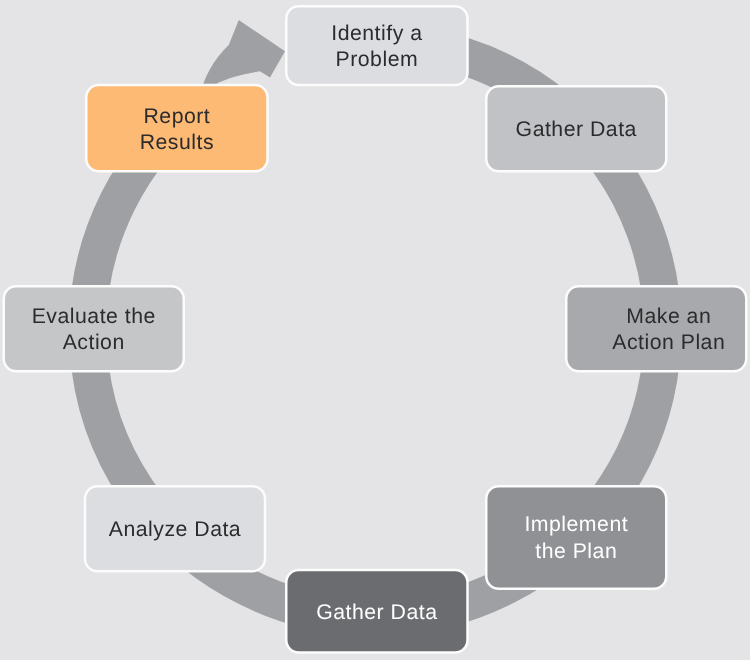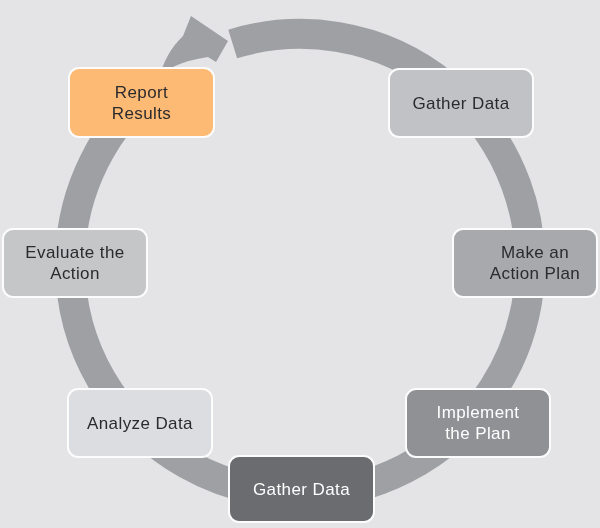--- a/index.html
+++ b/index.html
@@ -32,38 +32,42 @@
     justify-content: center;
     text-align: center;
     font-size: 17px;
     line-height: 21px;
     letter-spacing: 0.4px;
   }
   .step-label { white-space: pre-line; }
   .pos0 { left: 228px; top: 4px;   width: 147px; height: 65px; }
   .pos1 { left: 388px; top: 68px;  width: 146px; height: 70px; }
   .pos2 { left: 452px; top: 228px; width: 146px; height: 70px; padding-left: 20px; }
-  .pos3 { left: 405px; top: 388px; width: 146px; height: 70px; }
+  .pos3 { left: 388px; top: 388px; width: 146px; height: 84px; }
   .pos4 { left: 228px; top: 455px; width: 147px; height: 68px; }
   .pos5 { left: 67px;  top: 388px; width: 146px; height: 70px; }
   .pos6 { left: 2px;   top: 228px; width: 146px; height: 70px; }
   .pos7 { left: 68px;  top: 67px;  width: 147px; height: 71px; }
 </style>
 </head>
 <body style="background: rgb(228, 228, 230);">
 
 <div class="diagram" style="background: rgb(228, 228, 230);">
 
   <svg class="ring-svg" viewBox="0 0 600 528">
 
     <path d="M 161.6 80.3 A 230 230 0 1 0 232.7 44" fill="none" stroke="#9ea0a3" stroke-width="30"></path>
 
     <path d="M 159 79 Q 165 53 183 36 L 191 16 L 228 41 L 216 62 L 208 57 Q 188 60 175 66 Q 166 71 162 77 Z" fill="#9ea0a3" stroke="none"></path>
   </svg>
 
+  <div class="step pos0" style="background: rgb(220, 221, 224); color: rgb(43, 43, 45);">
+    <span class="step-label">Identify a
+Problem</span>
+  </div>
 
   <div class="step pos1" style="background: rgb(192, 194, 197); color: rgb(43, 43, 45);">
     <span class="step-label">Gather Data</span>
   </div>
 
   <div class="step pos2" style="background: rgb(167, 169, 172); color: rgb(43, 43, 45);">
     <span class="step-label">Make an
 Action Plan</span>
   </div>
 

